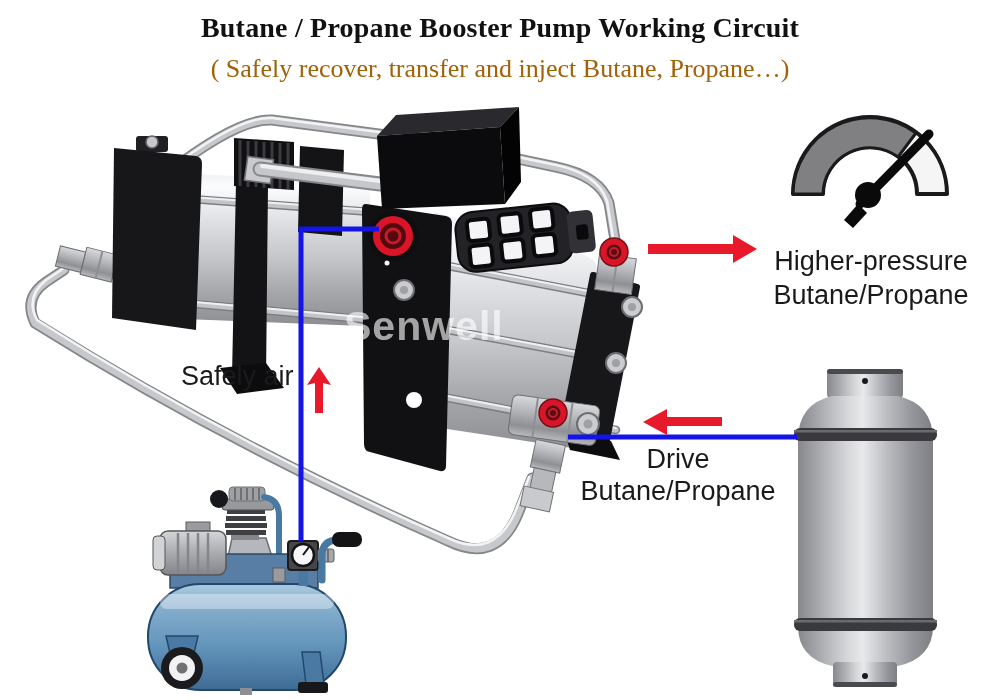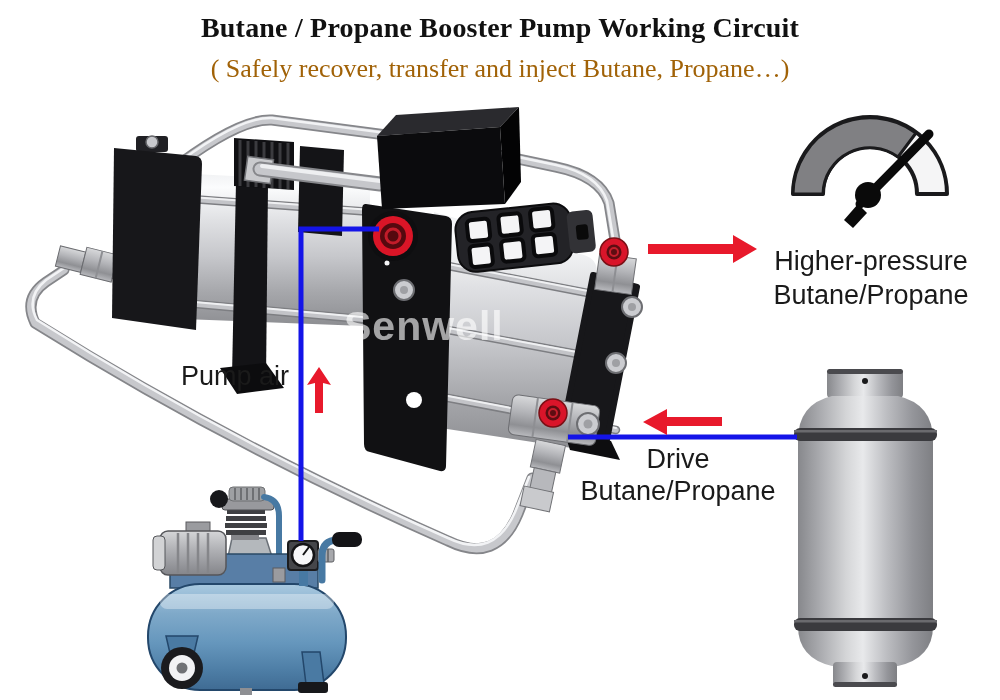--- a/index.html
+++ b/index.html
@@ -321,21 +321,21 @@
     </g>
 
     <path class="blue-line" d="M 379,229 L 301,229 L 301,541"></path>
     <line class="blue-line" x1="568" y1="437" x2="797" y2="437"></line>
 
     <polygon class="red-arrow" points="648,244 733,244 733,235 757,249 733,263 733,254 648,254"></polygon>
     <polygon class="red-arrow" points="722,417 667,417 667,409 643,422 667,435 667,426 722,426"></polygon>
     <polygon class="red-arrow" points="315,413 315,383 307,385 319,367 331,385 323,383 323,413"></polygon>
   </svg>
 
-  <div class="lbl lbl-drive">Pump air</div>
+  <div class="lbl lbl-drive">Safely air</div>
 
   <div class="lbl lbl-source">
     <div>Drive</div>
     <div>Butane/Propane</div>
   </div>
 
   <div class="lbl lbl-output">
     <div>Higher-pressure</div>
     <div>Butane/Propane</div>
   </div>

